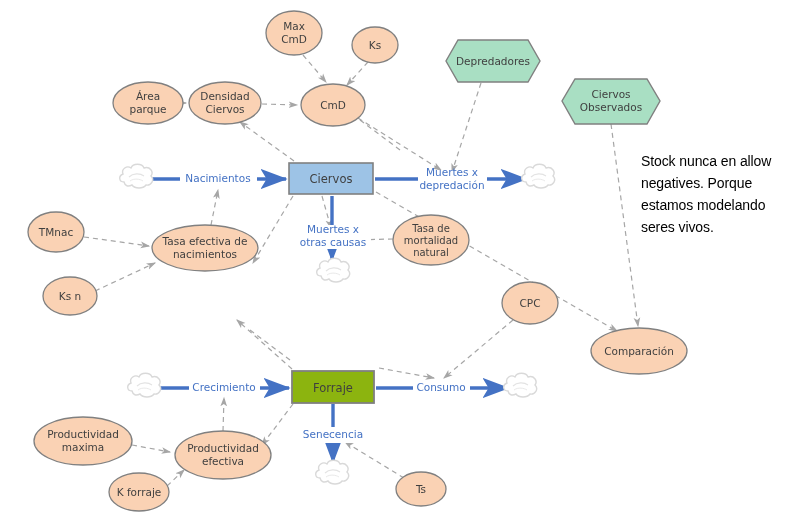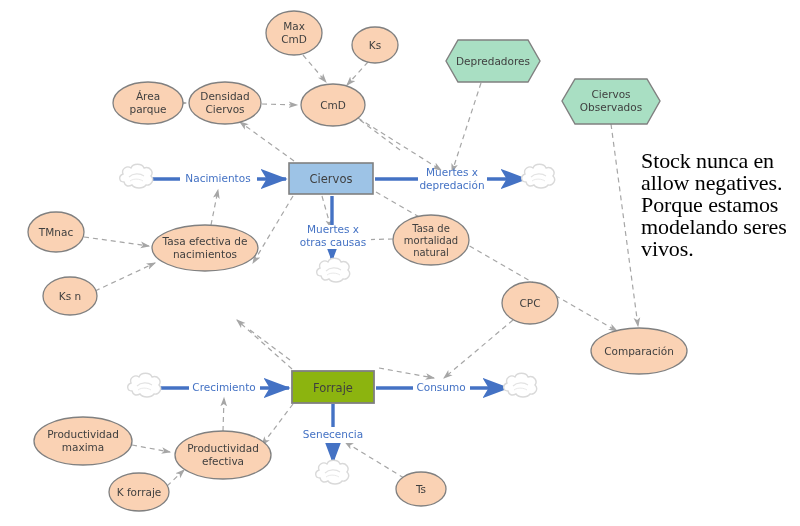--- a/index.html
+++ b/index.html
@@ -8,22 +8,22 @@
     width:800px;height:526px;
     background:#ffffff;
     font-family:"DejaVu Sans", sans-serif;
     overflow:hidden;
     position:relative;
   }
   #canvas{position:absolute;left:0;top:0;width:800px;height:526px;}
   .note{
     position:absolute;
     color:#000000;
-    font-family:Liberation Serif, serif;
-    font-size:22px;
+    font-family:Liberation Sans, sans-serif;
+    font-size:14px;
     line-height:22px;
     white-space:pre-line;
     letter-spacing:-0.1px;
   }
   svg text{ dominant-baseline:middle; }
   .var-label{ font-family:"DejaVu Sans", sans-serif; fill:#3f3f3f; font-size:10.5px; text-anchor:middle; }
   .var-label.sm{ font-size:10px; }
   .hex-label{ font-family:"DejaVu Sans", sans-serif; fill:#3f3f3f; font-size:10.5px; text-anchor:middle; }
   .stock-label{ font-family:"DejaVu Sans", sans-serif; fill:#3f3f3f; font-size:11.5px; text-anchor:middle; }
   .flow-label{ font-family:"DejaVu Sans", sans-serif; fill:#4472c4; font-size:10.5px; text-anchor:middle; }

